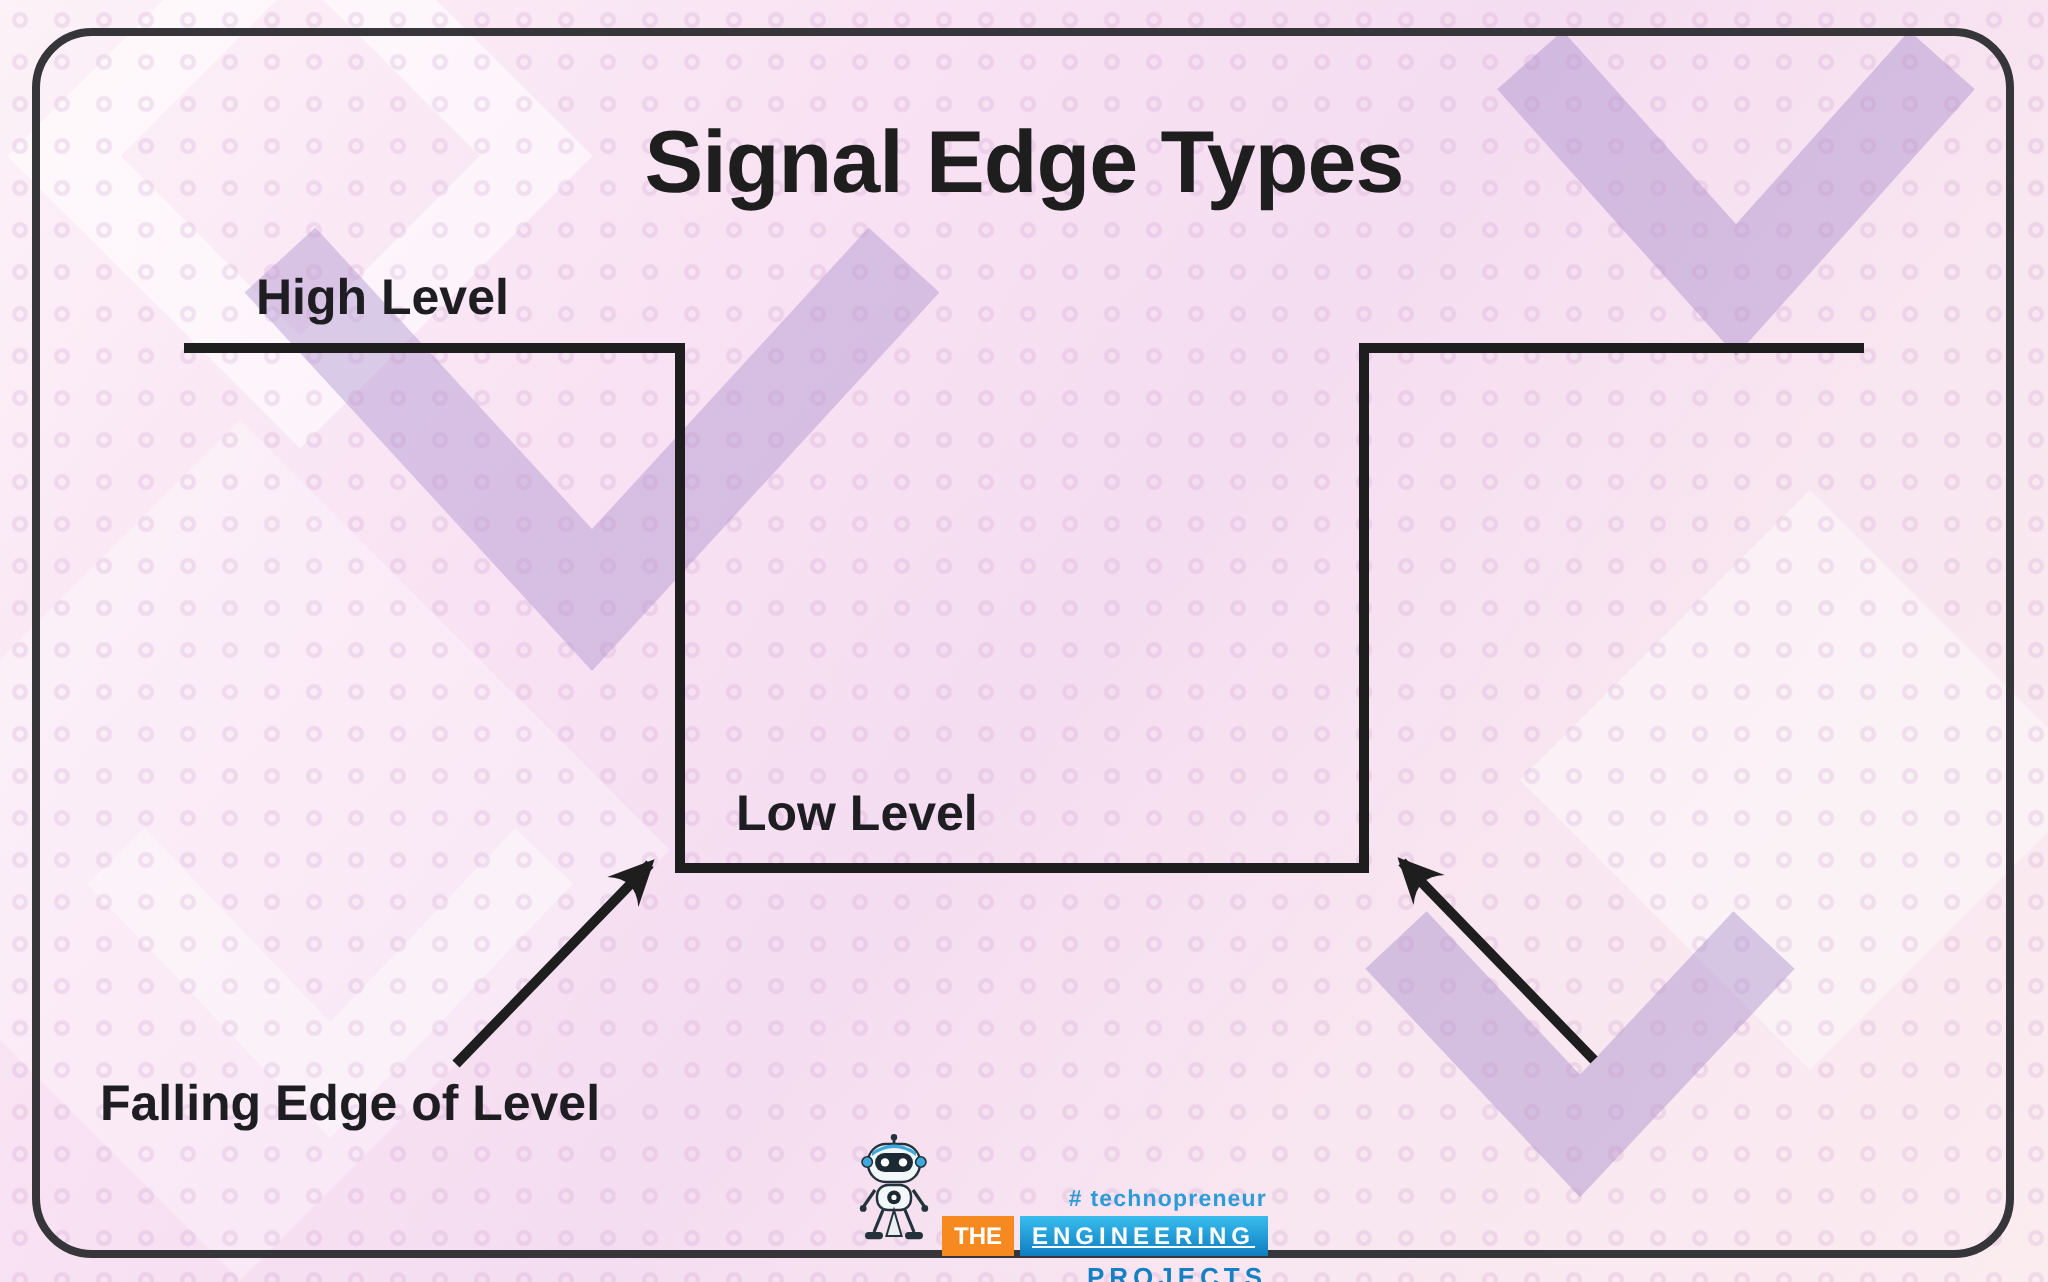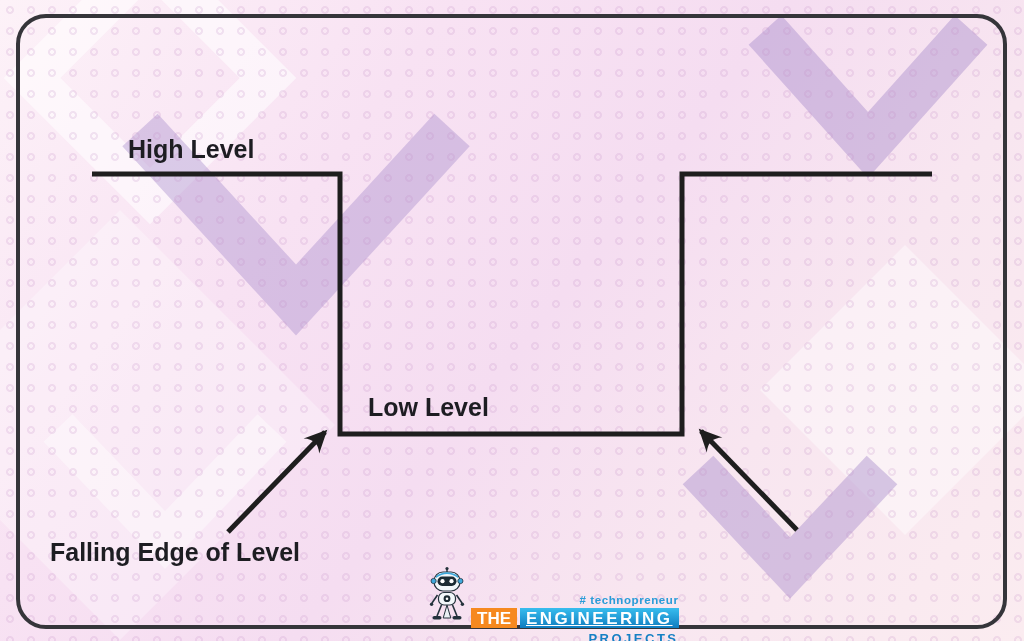--- a/index.html
+++ b/index.html
@@ -104,21 +104,21 @@
   .logo-tagline {
     font-size: 11.5px;
     font-weight: bold;
     letter-spacing: 0.6px;
     color: #2a9cd8;
     margin-bottom: 2px;
     white-space: nowrap;
   }
   .logo-row { display: flex; gap: 3px; }
   .badge {
-    font-size: 17px;
+    font-size: 12px;
     font-weight: bold;
     color: #ffffff;
     padding: 3px 6px 2px 6px;
     line-height: 15px;
     white-space: nowrap;
   }
   .badge-the { background: var(--logo-orange); }
   .badge-eng {
     background: linear-gradient(180deg, #38bdee 0%, var(--logo-blue-dark) 100%);
     letter-spacing: 2.5px;
@@ -145,20 +145,21 @@
     <path d="M 765,30 L 868,145 L 971,30" fill="none" stroke="rgba(169,143,205,0.45)" stroke-width="44"></path>
     <path d="M 905,245 L 1050,390 L 905,535 L 760,390 Z" fill="rgba(255,255,255,0.42)"></path>
     <path d="M 698,470 L 790,568 L 882,470" fill="none" stroke="rgba(169,143,205,0.45)" stroke-width="42"></path>
     <path d="M 58,428 L 165,540 L 272,428" fill="none" stroke="rgba(255,255,255,0.40)" stroke-width="40"></path>
   </svg>
 
   <div class="dots"></div>
 
   <div class="frame"></div>
 
+  <div class="title">Signal Edge Types</div>
 
   <svg class="wave-svg" viewBox="0 0 1024 641" preserveAspectRatio="none">
     <defs>
       <marker id="ah" viewBox="0 0 12 12" refX="10" refY="6" markerWidth="5.2" markerHeight="5.2" orient="auto-start-reverse">
         <path d="M1,1 Q5.5,6 1,11 L11.5,6 Z" fill="#1e1e1e"></path>
       </marker>
     </defs>
     <polyline class="trace" points="92,174 340,174 340,434 682,434 682,174 932,174"></polyline>
     <line class="arrow-line" x1="228" y1="532" x2="325" y2="432" marker-end="url(#ah)"></line>
     <line class="arrow-line" x1="797" y1="530" x2="701" y2="431" marker-end="url(#ah)"></line>

